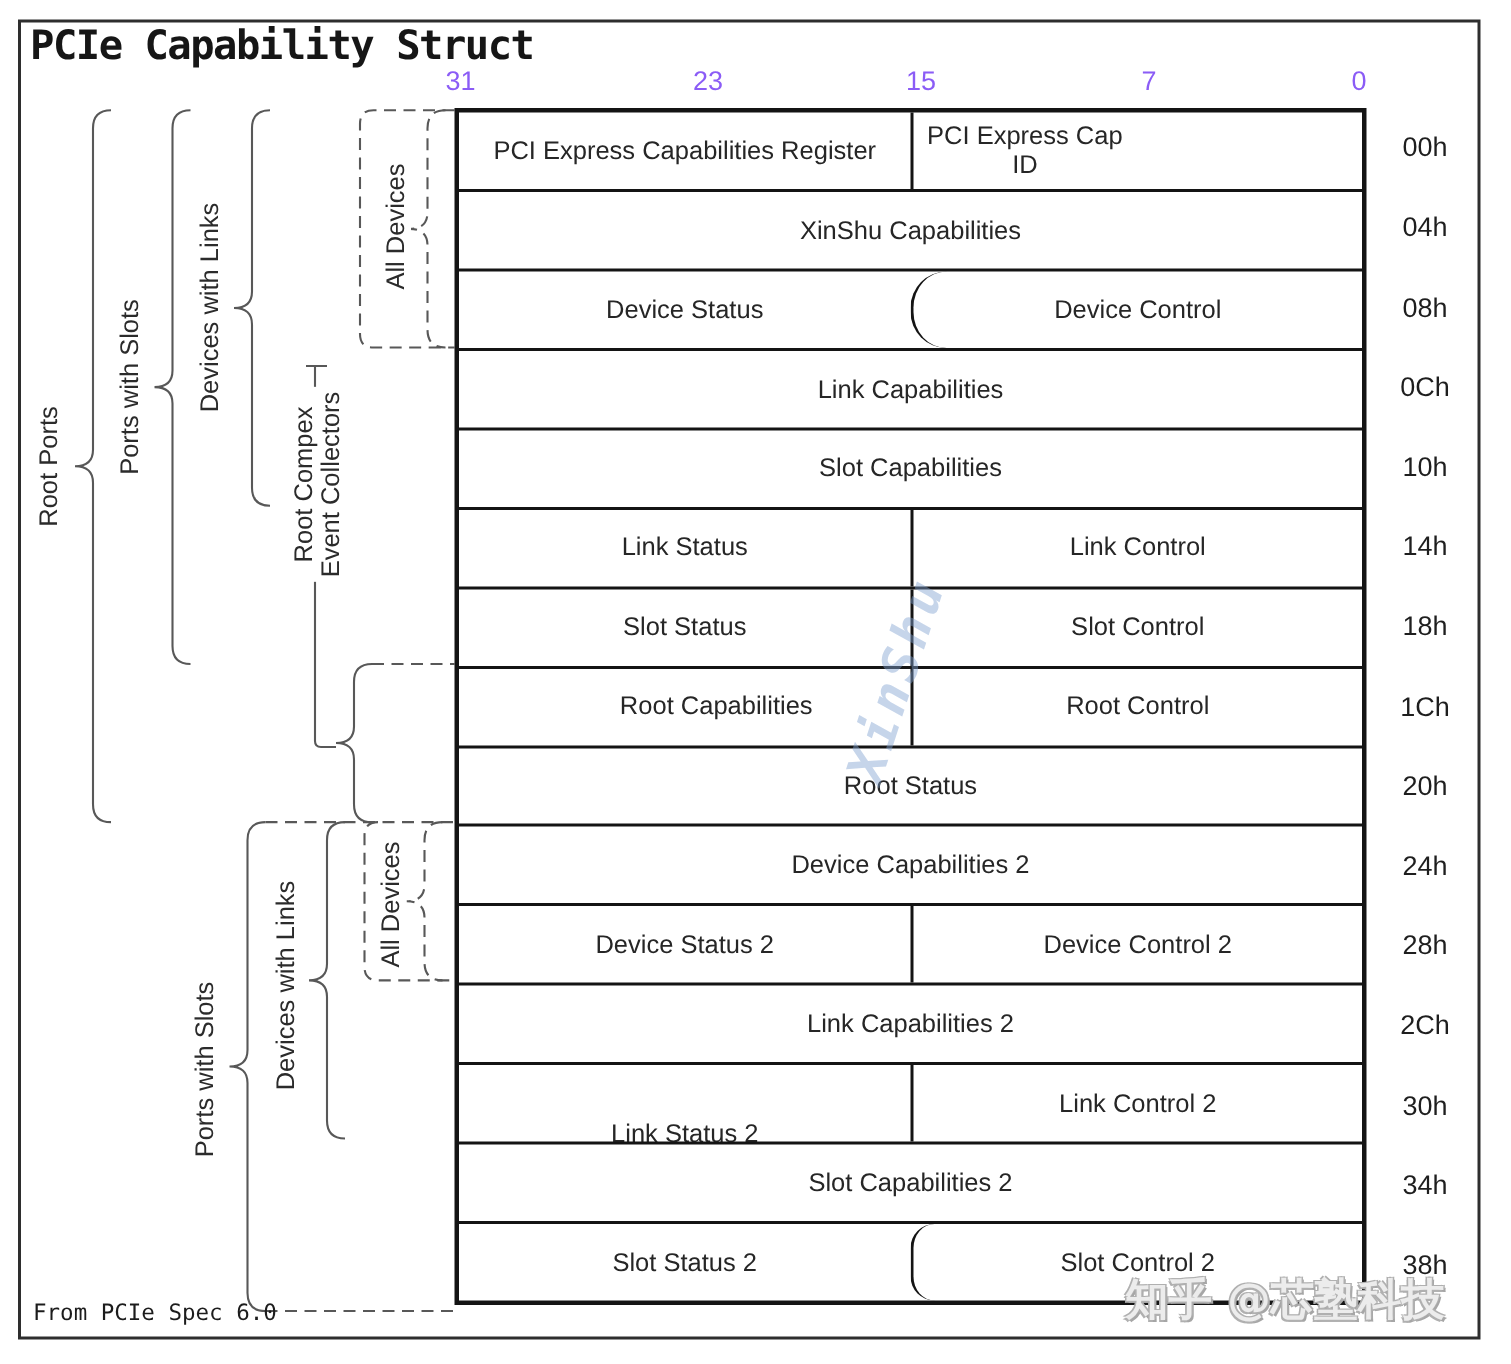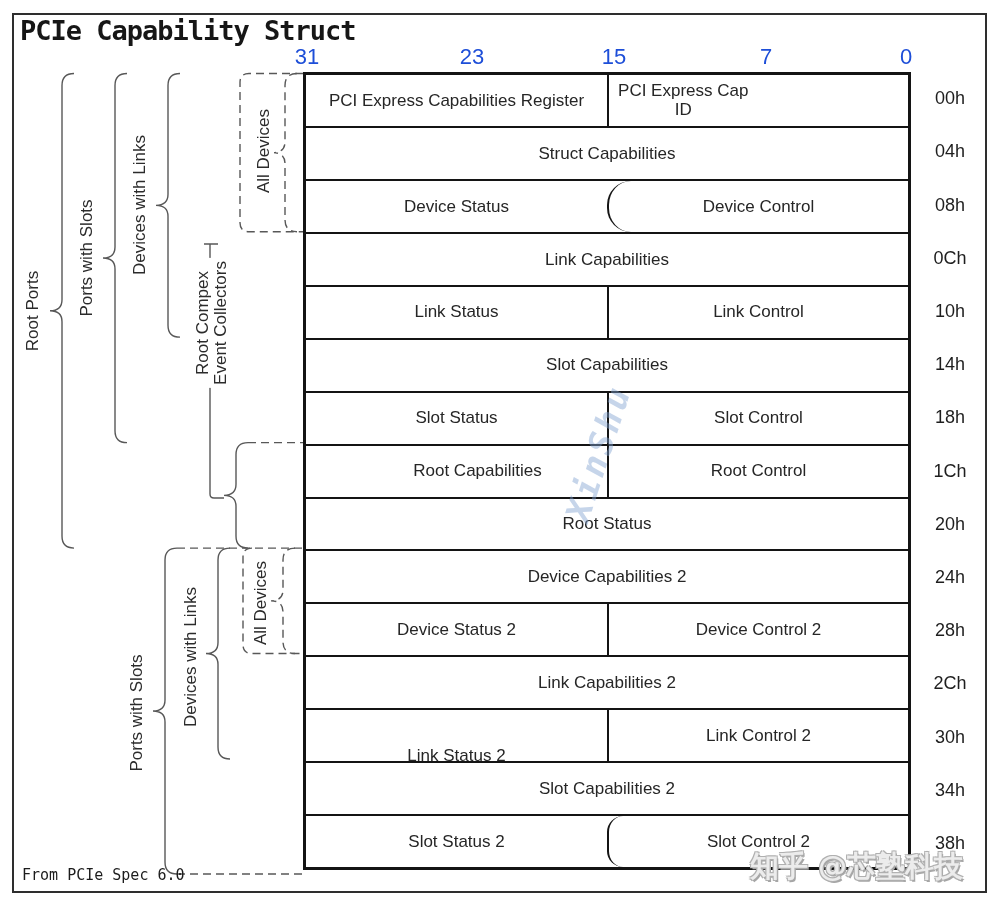--- a/index.html
+++ b/index.html
@@ -15,21 +15,21 @@
     position:absolute;left:20px;top:15px;
     font-family:"DejaVu Sans Mono",monospace;font-size:27px;font-weight:600;
     letter-spacing:-1px;color:#161616;white-space:nowrap;
   }
   .source-note{
     position:absolute;left:22px;top:866px;
     font-family:"DejaVu Sans Mono",monospace;font-size:15px;color:#1c1c1c;white-space:nowrap;
   }
   .bit-label{
     position:absolute;top:44px;transform:translateX(-50%);
-    font-size:22px;color:#1d4ed8;
+    font-size:18px;color:#8b5cf6;
   }
   .register-table{
     position:absolute;left:303px;top:72px;width:608px;height:798px;
     border:3px solid #141414;box-sizing:border-box;
     display:flex;flex-direction:column;background:transparent;
   }
   .table-row{display:flex;flex:1;border-top:2px solid #141414;min-height:0;}
   .table-row:first-child{border-top:none;}
   .register-cell{
     display:flex;align-items:center;justify-content:center;
@@ -104,47 +104,47 @@
       <div class="table-row">
         <div class="register-cell" style="width: 50%;">
           <span class="register-label">PCI Express Capabilities Register</span>
         </div>
         <div class="register-cell" style="width: 25%;">
           <span class="register-label">PCI Express Cap ID</span>
         </div>
       </div>
       <div class="table-row">
         <div class="register-cell" style="width: 100%;">
-          <span class="register-label">Struct Capabilities</span>
+          <span class="register-label">XinShu Capabilities</span>
         </div>
       </div>
       <div class="table-row">
         <div class="register-cell" style="width: 50%;">
           <span class="register-label">Device Status</span>
         </div>
         <div class="register-cell" style="width: 50%; border-radius: 24px;">
           <span class="register-label">Device Control</span>
         </div>
       </div>
       <div class="table-row">
         <div class="register-cell" style="width: 100%;">
           <span class="register-label">Link Capabilities</span>
         </div>
       </div>
       <div class="table-row">
+        <div class="register-cell" style="width: 100%;">
+          <span class="register-label">Slot Capabilities</span>
+        </div>
+      </div>
+      <div class="table-row">
         <div class="register-cell" style="width: 50%;">
           <span class="register-label">Link Status</span>
         </div>
         <div class="register-cell" style="width: 50%;">
           <span class="register-label">Link Control</span>
-        </div>
-      </div>
-      <div class="table-row">
-        <div class="register-cell" style="width: 100%;">
-          <span class="register-label">Slot Capabilities</span>
         </div>
       </div>
       <div class="table-row">
         <div class="register-cell" style="width: 50%;">
           <span class="register-label">Slot Status</span>
         </div>
         <div class="register-cell" style="width: 50%;">
           <span class="register-label">Slot Control</span>
         </div>
       </div>

